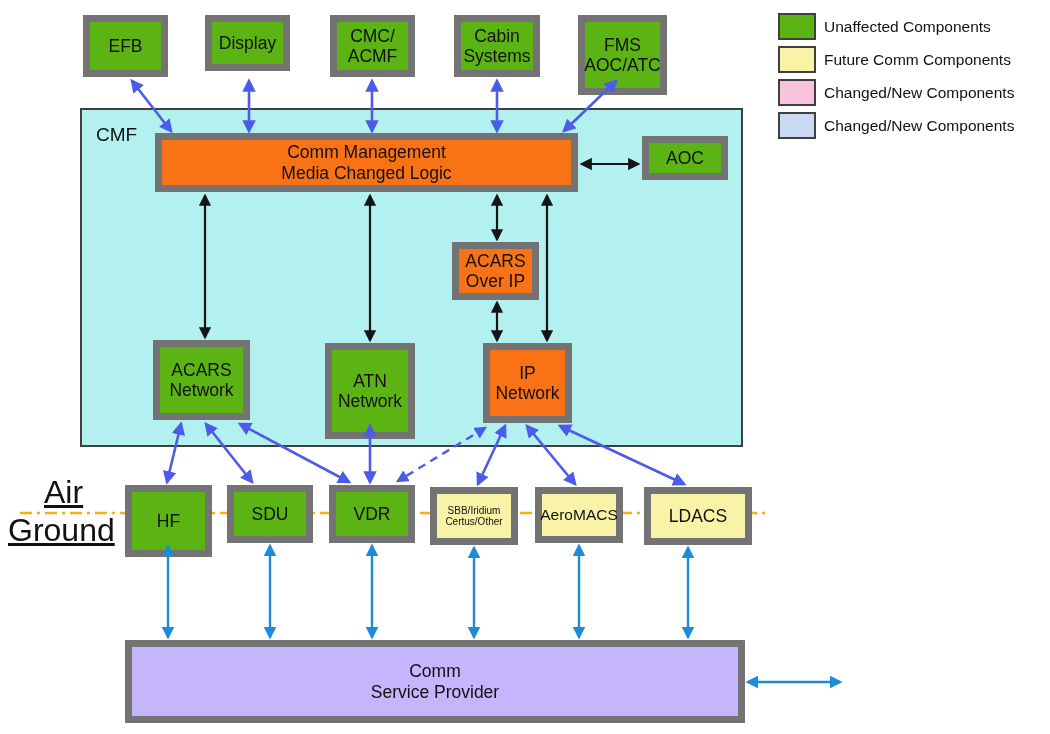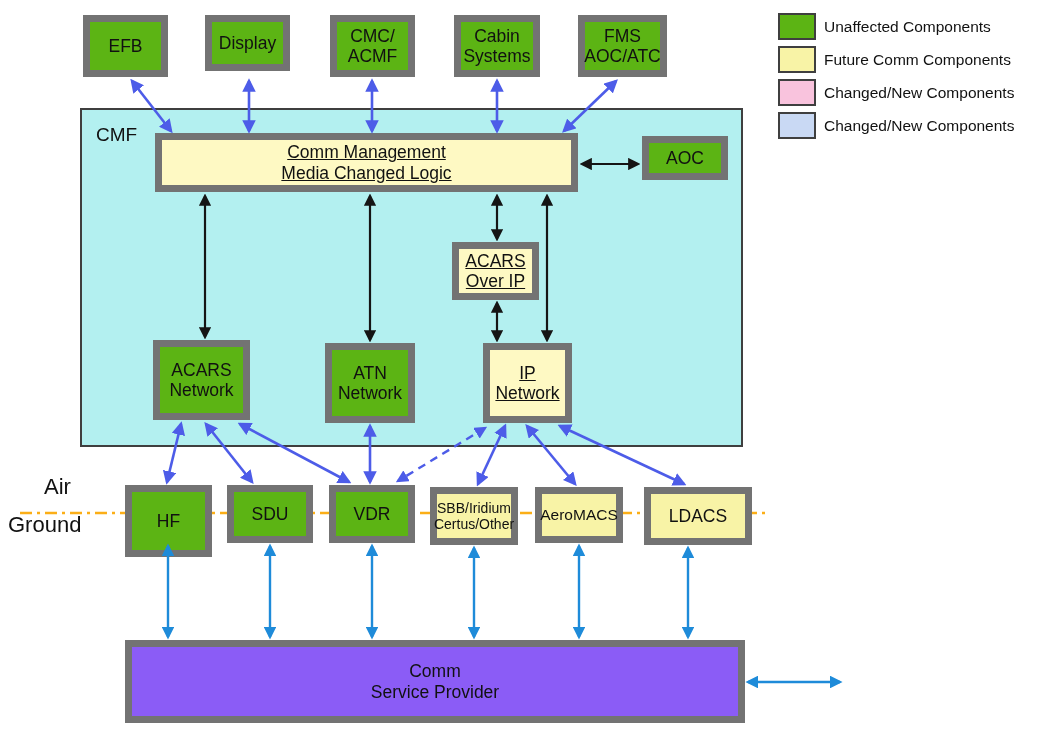--- a/index.html
+++ b/index.html
@@ -7,31 +7,31 @@
     position:relative;width:1050px;height:734px;background:#fff;overflow:hidden;
     font-family:"Liberation Sans","DejaVu Sans",sans-serif;color:#111;
   }
   .node{
     position:absolute;display:flex;flex-direction:column;align-items:center;justify-content:center;
     border:7px solid #737373;box-sizing:border-box;text-align:center;line-height:1.15;
     font-size:17.5px;z-index:2;
   }
   .node span{display:block;}
   .green{background:#5cb414;}
-  .pink{background:#fef9c3;text-decoration:underline;}
+  .pink{background:#f97316;}
   .yellow{background:#f8f3a6;}
-  .blue{background:#8b5cf6;}
-  .small-txt{font-size:14px;}
+  .blue{background:#c4b5fd;}
+  .small-txt{font-size:10px;}
   .mid-txt{font-size:15.5px;}
   #cmf-container{
     position:absolute;left:80px;top:108px;width:663px;height:339px;
     background:#b3f0f0;border:2px solid #3f3f3f;box-sizing:border-box;z-index:1;
   }
   #cmf-label{position:absolute;left:96px;top:124px;font-size:19px;z-index:2;}
-  .side-label{position:absolute;font-size:22px;z-index:2;}
+  .side-label{position:absolute;font-size:32px;z-index:2;text-decoration:underline;}
   #air-label{left:44px;top:474px;}
   #ground-label{left:8px;top:512px;}
   #legend{position:absolute;left:778px;top:13px;z-index:2;}
   .legend-row{display:flex;align-items:center;margin-bottom:6px;height:27px;}
   .legend-swatch{width:38px;height:27px;border:2px solid #3f3f3f;box-sizing:border-box;flex:0 0 auto;}
   .legend-label{margin-left:8px;font-size:15.5px;white-space:nowrap;}
   .sw0{background:#5cb414;}
   .sw1{background:#f8f3a6;}
   .sw2{background:#f9c3dd;}
   .sw3{background:#c9d9f4;}
@@ -63,21 +63,21 @@
     <span>Display</span>
   </div>
   <div class="node green" style="left:330px;top:15px;width:85px;height:62px">
     <span>CMC/</span>
     <span>ACMF</span>
   </div>
   <div class="node green" style="left:454px;top:15px;width:86px;height:62px">
     <span>Cabin</span>
     <span>Systems</span>
   </div>
-  <div class="node green" style="left:578px;top:15px;width:89px;height:62px">
+  <div class="node green" style="left:578px;top:15px;width:89px;height:80px">
     <span>FMS</span>
     <span>AOC/ATC</span>
   </div>
 
   <div id="legend">
     <div class="legend-row">
       <div class="legend-swatch sw0"></div>
       <div class="legend-label">Unaffected Components</div>
     </div>
     <div class="legend-row">
@@ -102,21 +102,21 @@
     <span>AOC</span>
   </div>
   <div class="node pink" style="left:452px;top:242px;width:87px;height:58px">
     <span>ACARS</span>
     <span>Over IP</span>
   </div>
   <div class="node green" style="left:153px;top:340px;width:97px;height:80px">
     <span>ACARS</span>
     <span>Network</span>
   </div>
-  <div class="node green" style="left:325px;top:343px;width:90px;height:80px">
+  <div class="node green" style="left:325px;top:343px;width:90px;height:96px">
     <span>ATN</span>
     <span>Network</span>
   </div>
   <div class="node pink" style="left:483px;top:343px;width:89px;height:80px">
     <span>IP</span>
     <span>Network</span>
   </div>
 
   <div class="side-label" id="air-label">Air</div>
   <div class="side-label" id="ground-label">Ground</div>

